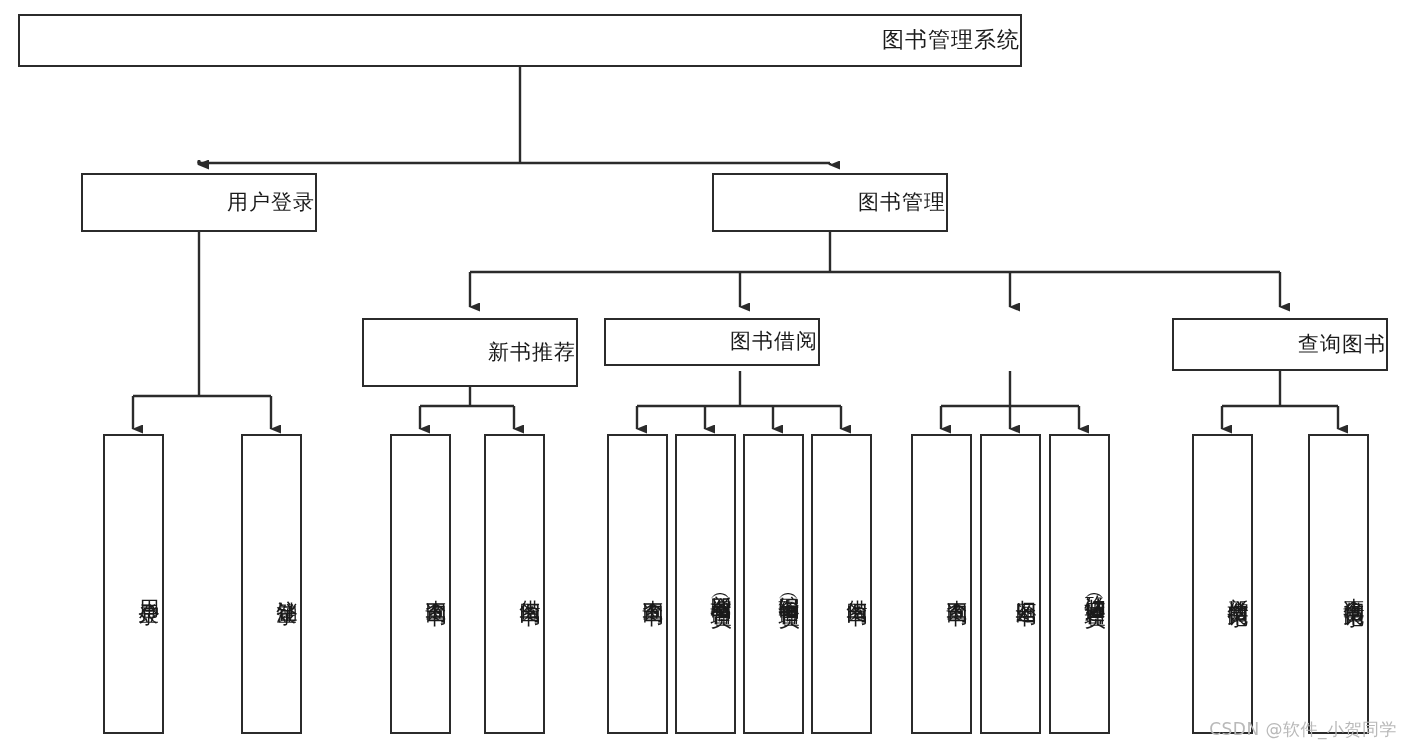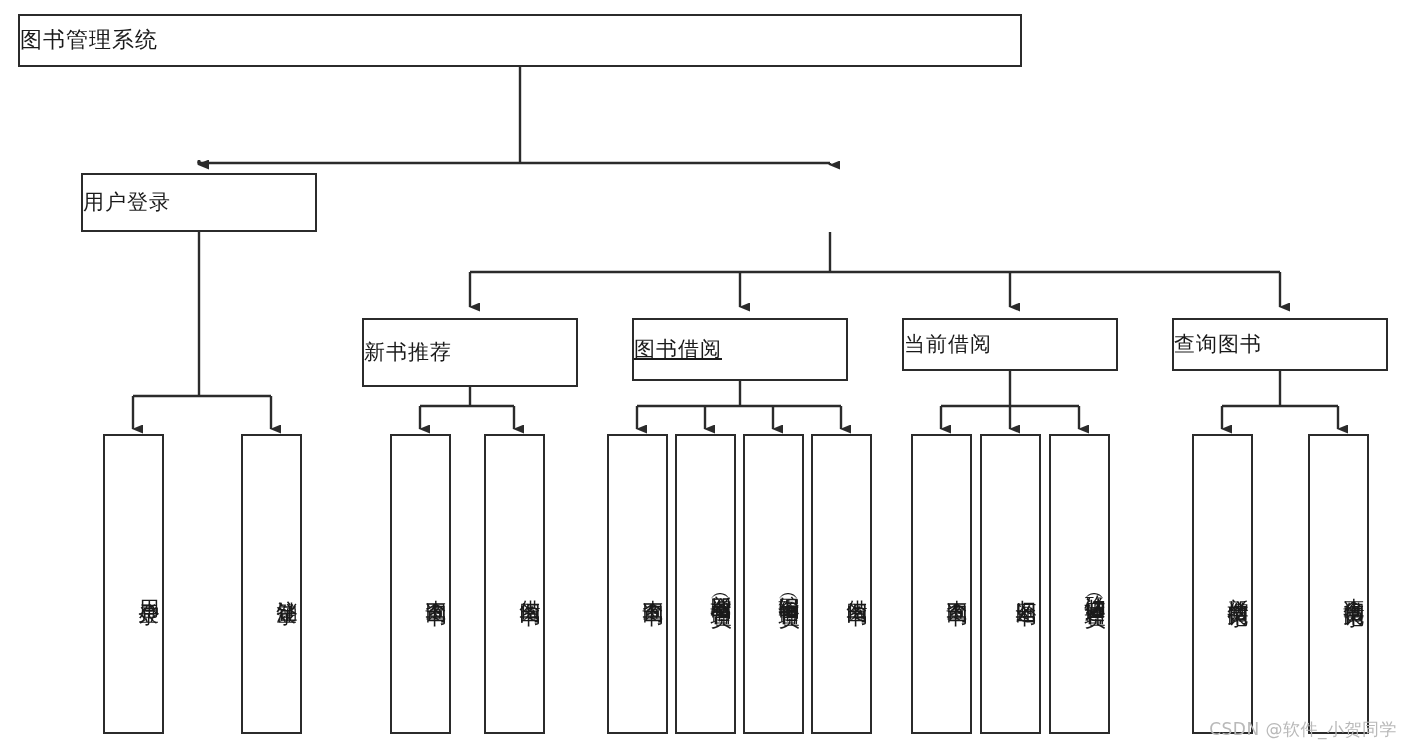--- a/index.html
+++ b/index.html
@@ -17,21 +17,21 @@
     background: #ffffff;
     overflow: hidden;
   }
   .node {
     position: absolute;
     box-sizing: border-box;
     border: 2px solid #2b2b2b;
     background: #ffffff;
     display: flex;
     align-items: center;
-    justify-content: flex-start;
+    justify-content: flex-end;
     color: #1a1a1a;
   }
   .node-h {
     font-size: 21px;
     letter-spacing: 1px;
     line-height: 1.2;
   }
   .node-root {
     font-size: 22px;
   }
@@ -136,29 +136,29 @@
     </g>
   </svg>
 
   <div class="node node-h node-root" style="left:18px; top:14px; width:1004px; height:53px;">
     <span>图书管理系统</span>
   </div>
 
   <div class="node node-h" style="left:81px; top:173px; width:236px; height:59px;">
     <span>用户登录</span>
   </div>
+  <div class="node node-h" style="left:712px; top:173px; width:236px; height:59px;">
+    <span>图书管理</span>
+  </div>
 
   <div class="node node-h" style="left:362px; top:318px; width:216px; height:69px;">
     <span>新书推荐</span>
   </div>
-  <div class="node node-h" style="left:632px; top:318px; width:216px; height:63px;text-decoration:underline;">
+  <div class="node node-h" style="left:604px; top:318px; width:216px; height:48px;">
     <span>图书借阅</span>
-  </div>
-  <div class="node node-h" style="left:902px; top:318px; width:216px; height:53px;">
-    <span>当前借阅</span>
   </div>
   <div class="node node-h" style="left:1172px; top:318px; width:216px; height:53px;">
     <span>查询图书</span>
   </div>
 
   <div class="node node-v" style="left:103px; top:434px; width:61px; height:300px;">
     <span class="node-v-span">用户登录</span>
   </div>
   <div class="node node-v" style="left:241px; top:434px; width:61px; height:300px;">
     <span class="node-v-span">注销登录</span>

